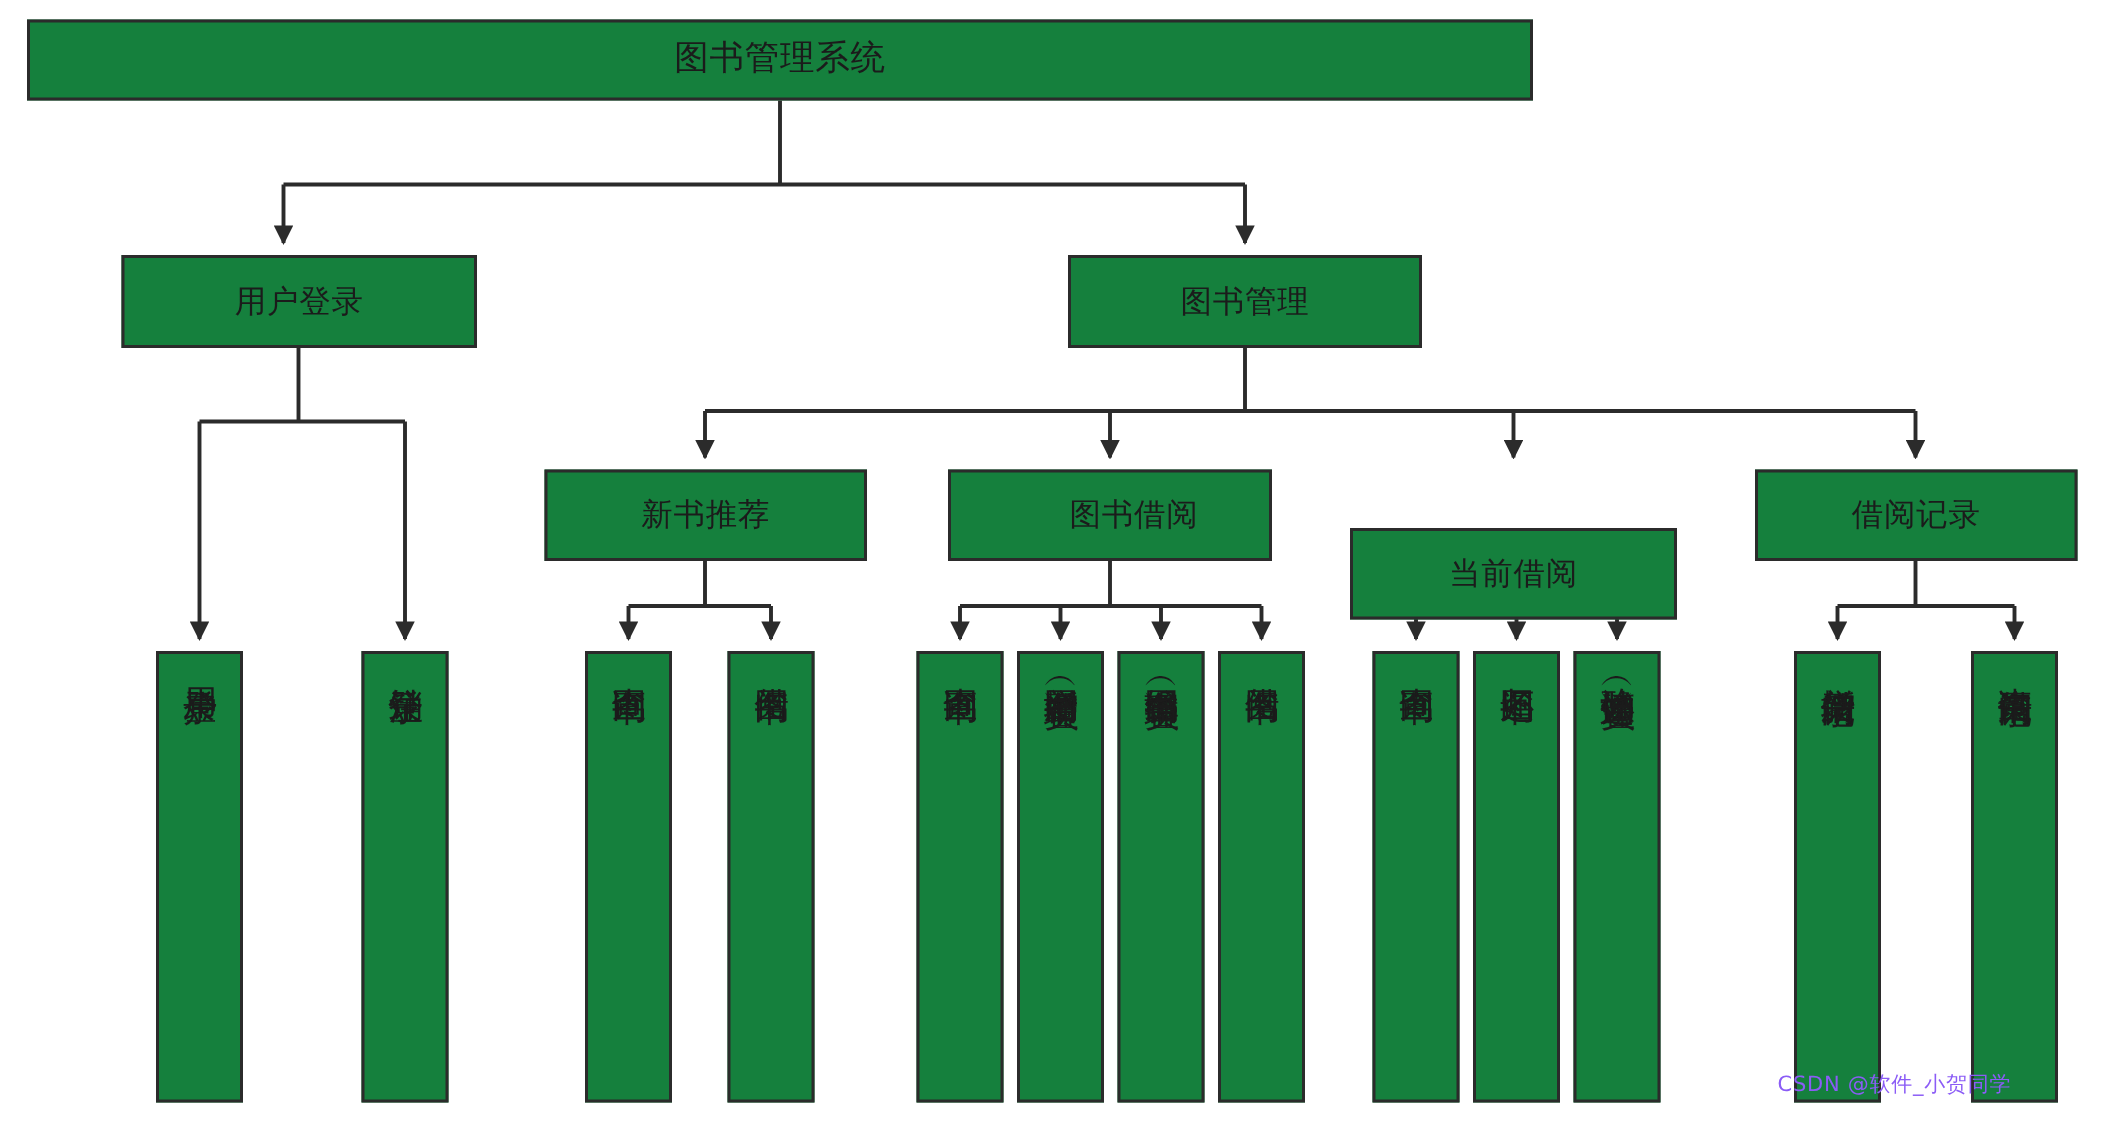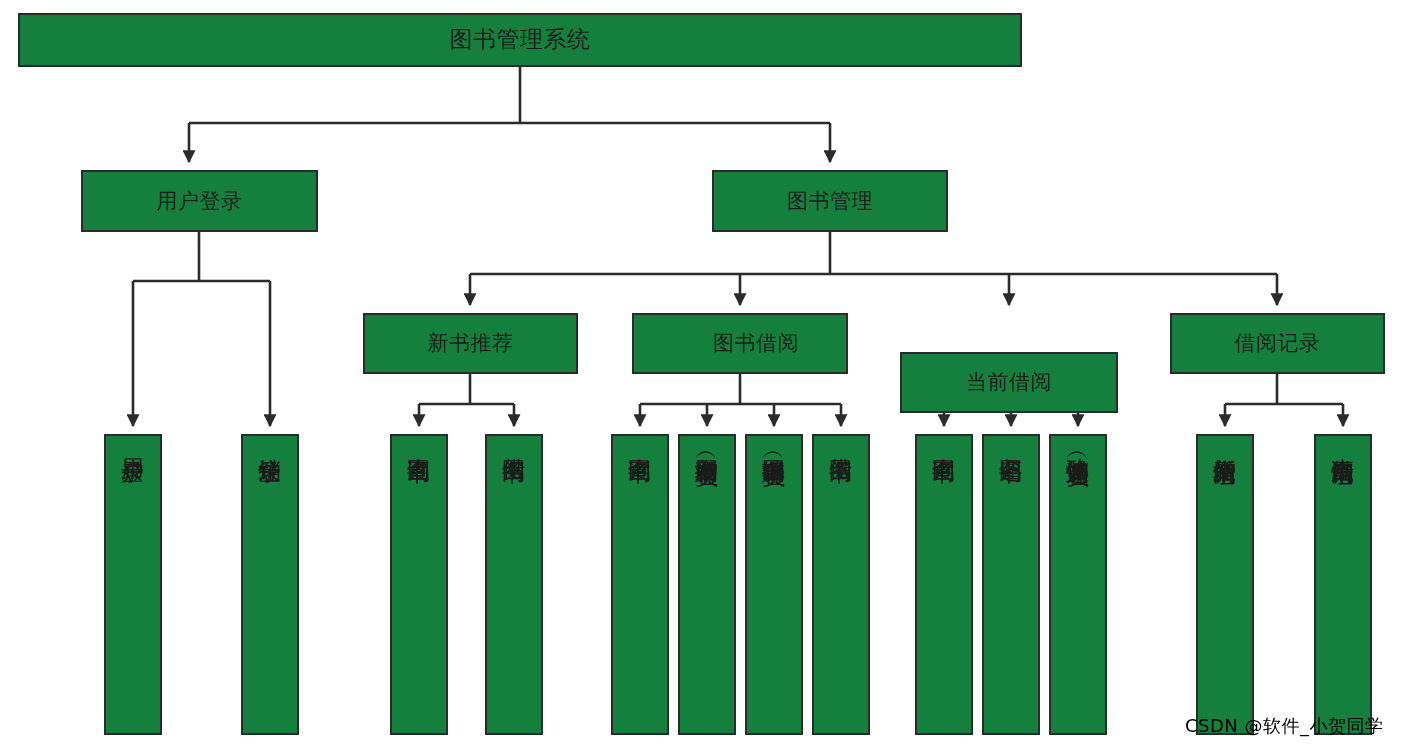--- a/index.html
+++ b/index.html
@@ -59,22 +59,22 @@
     font-size: 23px;
     line-height: 1.05;
     letter-spacing: 1px;
     white-space: pre;
   }
   
   #watermark {
     position: absolute;
     left: 1185px;
     top: 714px;
-    font-size: 18px;
-    color: #000000;
+    font-size: 14px;
+    color: #8b5cf6;
     white-space: nowrap;
     letter-spacing: 0.5px;
   }
 </style>
 </head>
 <body>
 
 <div id="canvas">
 
   <svg id="connectors" viewBox="0 0 1405 747" width="1405" height="747" xmlns="http://www.w3.org/2000/svg">

